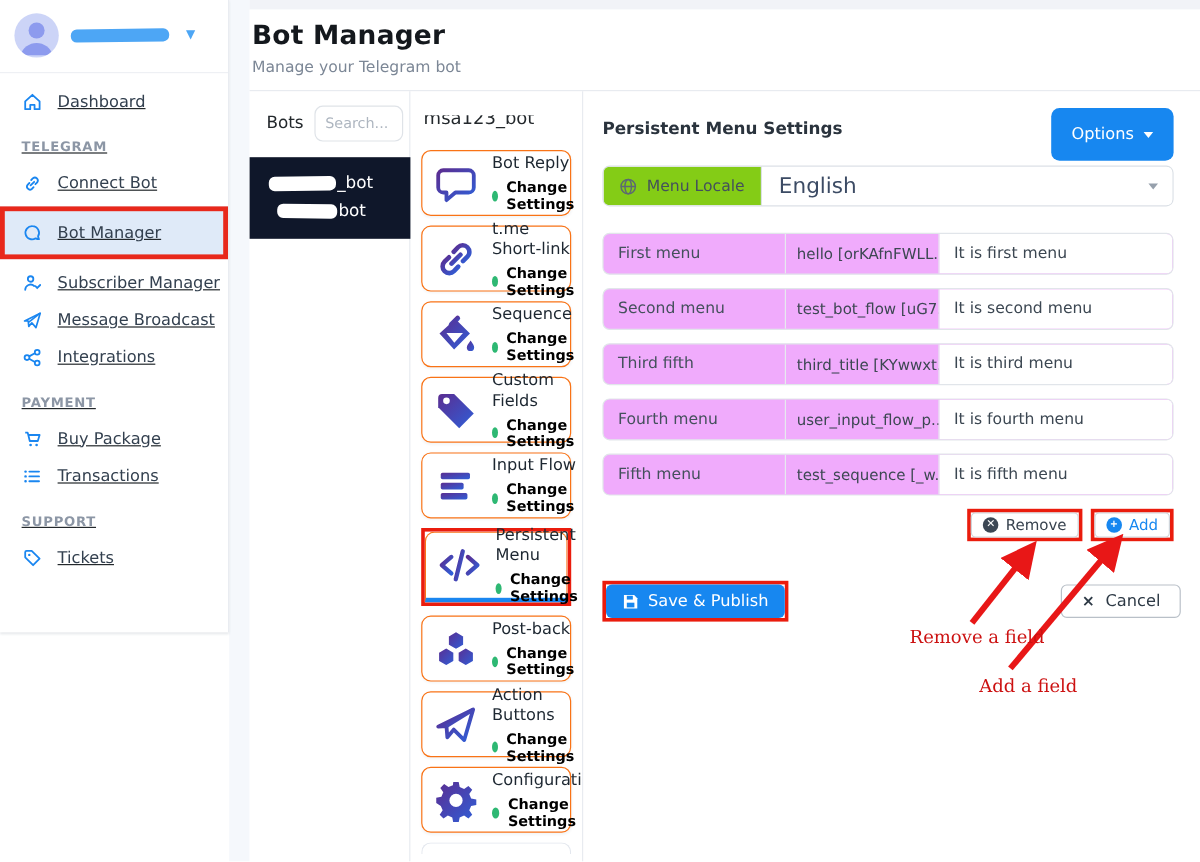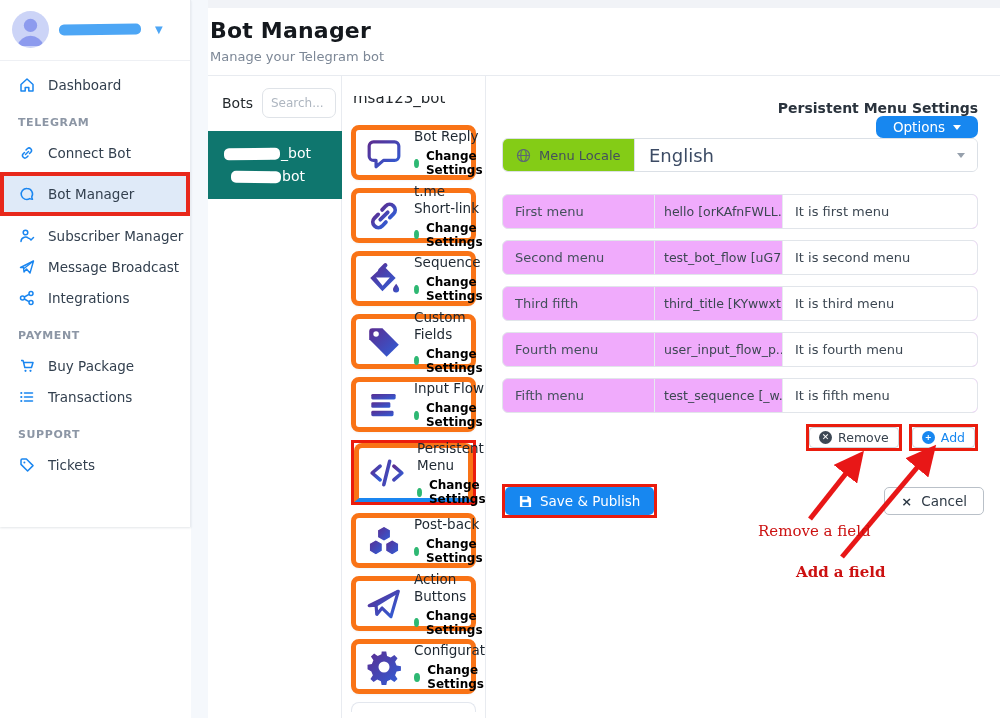--- a/index.html
+++ b/index.html
@@ -7,21 +7,21 @@
   .page { position:relative; width:1000px; height:718px; background:#fff; }
 
   
   .sidebar { position:absolute; left:0; top:0; width:191px; height:527px; background:#fff; border-right:1px solid #e9ecf1; box-shadow:0 1px 2px rgba(60,75,100,.14); z-index:5; }
   .gap-strip { position:absolute; left:191px; top:0; width:17px; height:718px; background:#f5f8fc; }
   .user-row { display:flex; align-items:center; gap:10px; padding:11px 12px 12px 12px; border-bottom:1px solid #eef0f4; }
   .avatar { width:37px; height:37px; border-radius:50%; background:#ccd4f7; display:flex; align-items:flex-end; justify-content:center; overflow:hidden; }
   .scribble { display:inline-block; border-radius:5px; transform:rotate(-.8deg); }
   .scribble.blue { background:#4da6f5; height:11px; width:82px; }
   .user-caret { color:#4da6f5; font-size:10px; margin-left:4px; }
-  .nav { padding:8px 0 0 0; }
+  .nav { padding:8px 0 0 0;text-decoration:underline; }
   .nav-item { display:flex; align-items:center; gap:13px; height:31px; padding:0 0 0 18px; font-size:13.5px; color:#33404f; cursor:pointer; }
   .nav-item .nico { width:17px; height:17px; flex:0 0 17px; display:flex; align-items:center; justify-content:center; }
   .nav-section { font-size:11px; font-weight:bold; letter-spacing:.6px; color:#8c96a5; padding:16px 0 8px 18px; }
   .nav-item.active-wrap { height:auto; padding:0; }
   .active-box { border:4px solid #e8281b; background:#dfeaf8; width:191px; display:flex; align-items:center; gap:13px; height:44px; padding-left:14px; margin:4px 0; }
 
   
   .main-top-strip { position:absolute; left:208px; top:0; right:0; height:8px; background:#f1f3f7; }
   .main-header { position:absolute; left:208px; top:8px; right:0; height:67px; background:#fff; padding:10px 0 0 2px; }
   .page-title { font-size:22px; font-weight:bold; color:#14181d; letter-spacing:.2px; }
@@ -31,39 +31,39 @@
   .panel { position:absolute; left:208px; top:75px; right:0; bottom:0; display:flex; border-top:1px solid #e8ebf0; background:#fff; }
   .col-bots { width:134px; border-right:1px solid #e8ebf0; }
   .col-cards { width:193px; border-right:1px solid #e8ebf0; padding:0 9px; overflow:hidden; }
   .col-settings { flex:1; position:relative; padding:14px 22px 0 16px; }
 
   
   .bots-head { display:flex; align-items:center; gap:9px; padding:12px 8px 0 14px; }
   .bots-label { font-size:14px; color:#23282c; }
   .bots-search { width:74px; height:30px; border:1px solid #dfe3e8; border-radius:7px; padding:0 8px; font-size:12px; color:#3c4b64; font-family:inherit; }
   .bots-search::placeholder { color:#aeb6c0; }
-  .bot-selected { margin-top:13px; width:134px; height:68px; background:#0f766e; color:#fff; font-size:14px; padding:11px 0 0 16px; line-height:23px; cursor:pointer; }
+  .bot-selected { margin-top:13px; width:134px; height:68px; background:#0f172a; color:#fff; font-size:14px; padding:11px 0 0 16px; line-height:23px; cursor:pointer; }
   .scribble.white1 { background:#fff; height:12px; width:56px; vertical-align:middle; margin-right:1px; }
   .scribble.white2 { background:#fff; height:12px; width:50px; vertical-align:middle; margin-left:7px; margin-right:1px; transform:rotate(.8deg); }
 
   
   .bot-title-clip { height:15px; overflow:hidden; margin:20px 0 14px 2px; }
   .bot-title { font-size:15px; color:#23282c; margin-top:-7px; }
-  .feature-card { height:55px; border:5px solid #f97316; border-radius:8px; background:#fff; box-shadow:0 1px 2px rgba(40,50,70,.05); display:flex; align-items:center; gap:12px; padding:0 8px 0 10px; margin-bottom:8px; }
+  .feature-card { height:55px; border:1px solid #f97316; border-radius:8px; background:#fff; box-shadow:0 1px 2px rgba(40,50,70,.05); display:flex; align-items:center; gap:12px; padding:0 8px 0 10px; margin-bottom:8px; }
   .fc-icon { width:36px; height:36px; flex:0 0 36px; }
   .fc-name { font-size:13.5px; color:#1d2731; line-height:17px; }
   .fc-status { display:flex; align-items:center; gap:7px; margin-top:4px; }
   .dot { width:9px; height:9px; border-radius:50%; background:#2eb873; }
   .fc-link { font-size:12px; font-weight:bold; color:#000000; cursor:pointer; }
   .red-wrap-card { border:3px solid #ea1c0d; margin-bottom:8px; }
   .red-wrap-card .feature-card { margin-bottom:0; border-radius:8px 8px 0 0; border-bottom:4px solid #1a86f0; height:59px; box-shadow:none; }
   .partial-card { height:10px; border:1px solid #e3e7ee; border-bottom:none; border-radius:8px 8px 0 0; }
 
   
-  .set-head { display:flex; align-items:flex-end; justify-content:space-between; height:48px;flex-direction:column; }
+  .set-head { display:flex; align-items:flex-start; justify-content:space-between; height:48px; }
   .set-title { font-size:14px; font-weight:600; color:#2a333d; padding-top:10px; }
   .btn-options { background:#1787f0; color:#fff; border:none; border-radius:7px; height:44px; padding:0 17px; font-size:13.5px; font-family:inherit; cursor:pointer; display:flex; align-items:center; gap:8px; }
   .caret-down { display:inline-block; width:0; height:0; border-left:4px solid transparent; border-right:4px solid transparent; border-top:5px solid currentColor; }
   .locale-group { display:flex; height:34px; border:1px solid #dbe0e6; border-radius:6px; overflow:hidden; margin:0 0 22px 0; }
   .locale-prepend { background:#84cc16; border-right:1px solid #dbe0e6; display:flex; align-items:center; gap:8px; padding:0 13px; font-size:13px; color:#44505c; width:132px; }
   .locale-select { flex:1; display:flex; align-items:center; justify-content:space-between; padding:0 12px 0 14px; font-size:18px; color:#3c4b64; background:#fff; cursor:pointer; }
   .locale-select .caret-down { color:#96a0ac; }
   .menu-row { display:flex; height:35px; border:1px solid #e1e5ea; border-radius:6px; overflow:hidden; margin-bottom:11px; background:#f0abfc; }
   .mr-label { width:152px; border-right:1px solid #e7eaef; display:flex; align-items:center; padding:0 12px; font-size:13px; color:#44505c; }
   .mr-select { width:128px; border-right:1px solid #e7eaef; display:flex; align-items:center; justify-content:space-between; padding:0 7px 0 9px; font-size:12.5px; color:#3c4752; cursor:pointer; white-space:nowrap; overflow:hidden; }
@@ -478,21 +478,21 @@
         </span>
         <button class="btn-cancel">
           <span class="x">×</span>
           <span>Cancel</span>
         </button>
       </div>
     </div>
   </div>
 
   <div class="annotation" style="left:758px; top:522px;">Remove a field</div>
-  <div class="annotation" style="left:796px; top:563px;font-weight:bold;">Add a field</div>
+  <div class="annotation" style="left:816px; top:563px;">Add a field</div>
 
   <svg class="overlay-arrows">
     <defs>
       <marker id="ah" markerWidth="6" markerHeight="6" refX="4.4" refY="3" orient="auto">
         <path d="M0 0L6 3L0 6z" fill="#e81717"></path>
       </marker>
     </defs>
     <line x1="810" y1="519" x2="859" y2="457" stroke="#e81717" stroke-width="5" marker-end="url(#ah)"></line>
     <line x1="842" y1="557" x2="931" y2="451" stroke="#e81717" stroke-width="5" marker-end="url(#ah)"></line>
   </svg>

